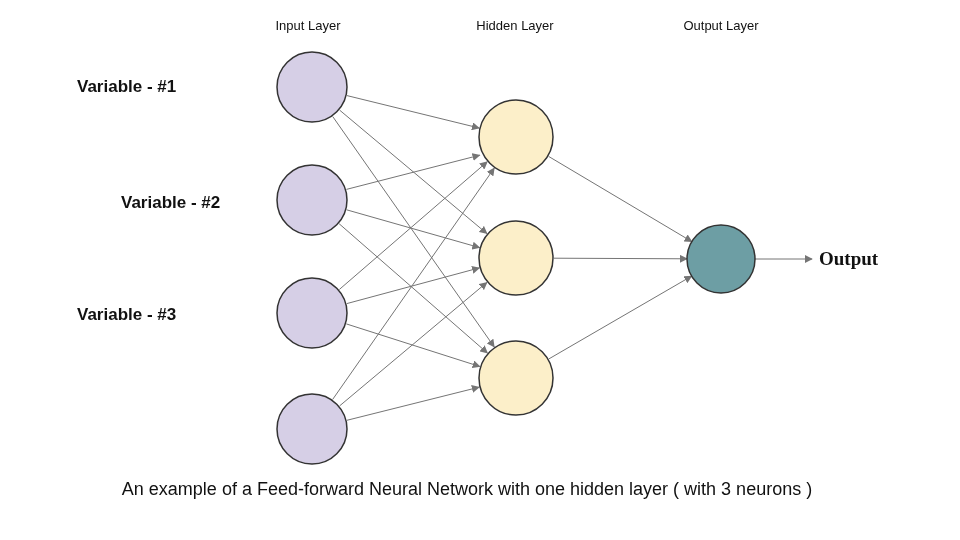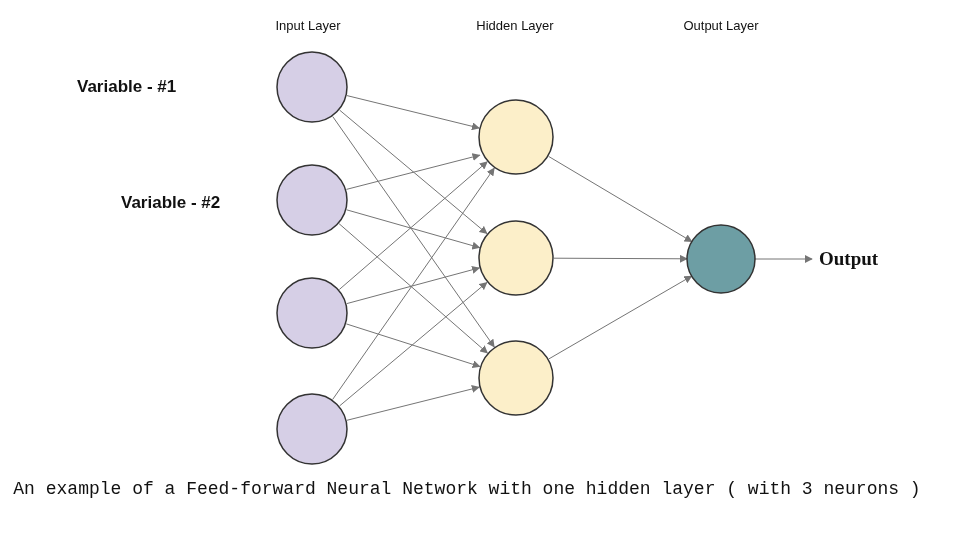--- a/index.html
+++ b/index.html
@@ -103,18 +103,19 @@
       <circle cx="721" cy="259" r="34" fill="#6d9ea4"></circle>
     </g>
   </svg>
 
   <div class="label layer-header" style="left:308px; top:16px;">Input Layer</div>
   <div class="label layer-header" style="left:721px; top:16px;">Output Layer</div>
   <div class="label layer-header" style="left:515px; top:16px;">Hidden Layer</div>
 
   <div class="label var-label" style="left:77px; top:76px;">Variable - #1</div>
   <div class="label var-label" style="left:77px; top:192px;margin-left:44px;">Variable - #2</div>
+  <div class="label var-label" style="left:77px; top:304px;">Variable - #3</div>
 
   <div class="label output-label" style="left:819px; top:248px;">Output</div>
 
-  <div class="label caption" style="left:467px; top:479px;font-family:Liberation Mono, monospace;">An example of a Feed-forward Neural Network with one hidden layer ( with 3 neurons )</div>
+  <div class="label caption" style="left:467px; top:479px;">An example of a Feed-forward Neural Network with one hidden layer ( with 3 neurons )</div>
 
 </div>
 
 </body></html>

